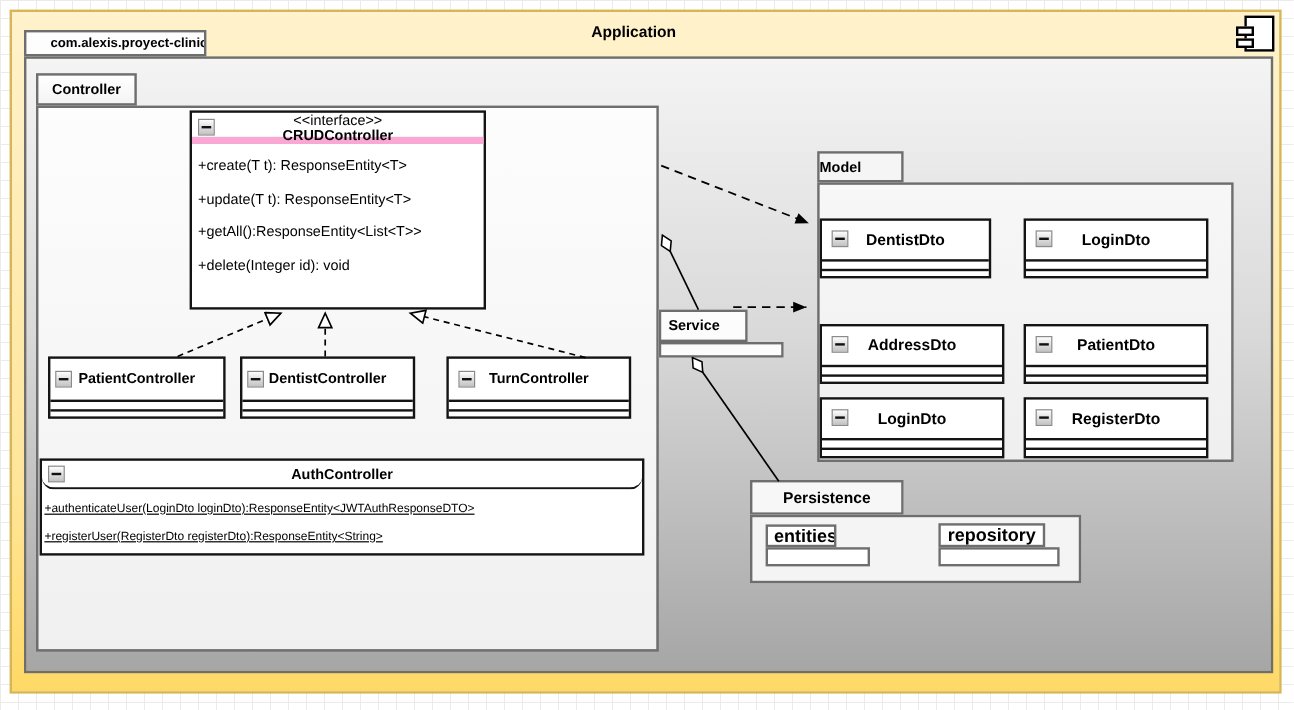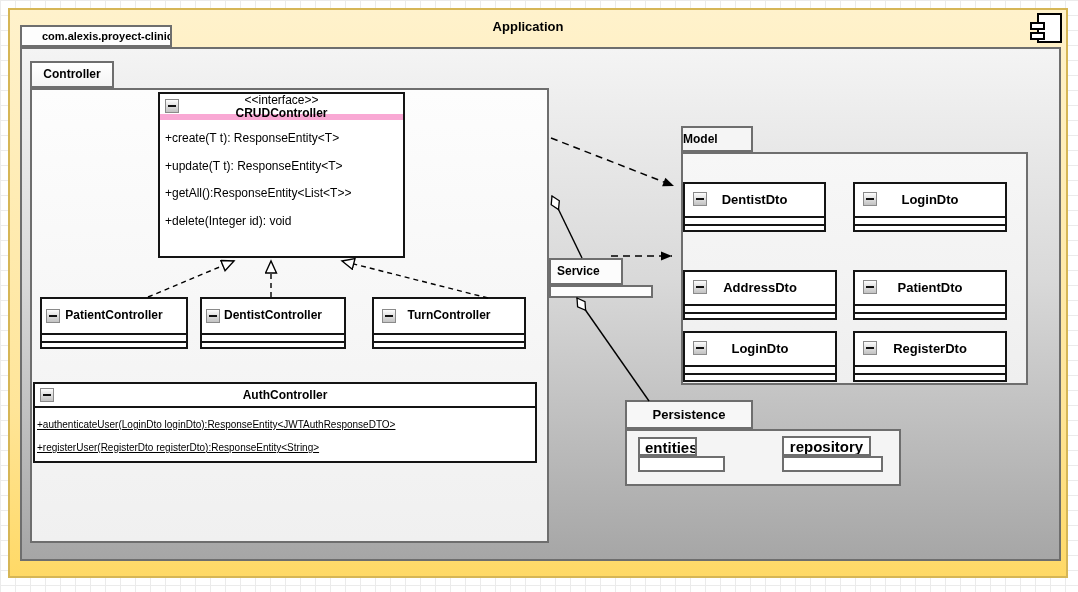--- a/index.html
+++ b/index.html
@@ -124,21 +124,21 @@
   }
   .crud-methods { padding-top:5px; }
   .crud-methods div {
     font-size:12px; line-height:27.5px; padding-left:5px;
     white-space:nowrap; overflow:hidden;
   }
 
   .cls-small .cls-title { height:34px; line-height:33px; }
 
   .auth { left:33px; top:382px; width:504px; height:81px; }
-  .auth .cls-title { height:24px; line-height:23px; border-bottom:2px solid #141414; }
+  .auth .cls-title { height:24px; line-height:23px; border-bottom:2px solid #141414;border-radius:10px; }
   .auth-methods { padding-top:5px; }
   .auth-methods div {
     font-size:10px; line-height:23px; padding-left:2px;
     white-space:nowrap; overflow:hidden;text-decoration:underline;
   }
 
   .dto .cls-title { height:32px; line-height:31px; font-size:13px; }
 
   svg.connectors {
     position:absolute; left:0; top:0; width:1078px; height:592px;

